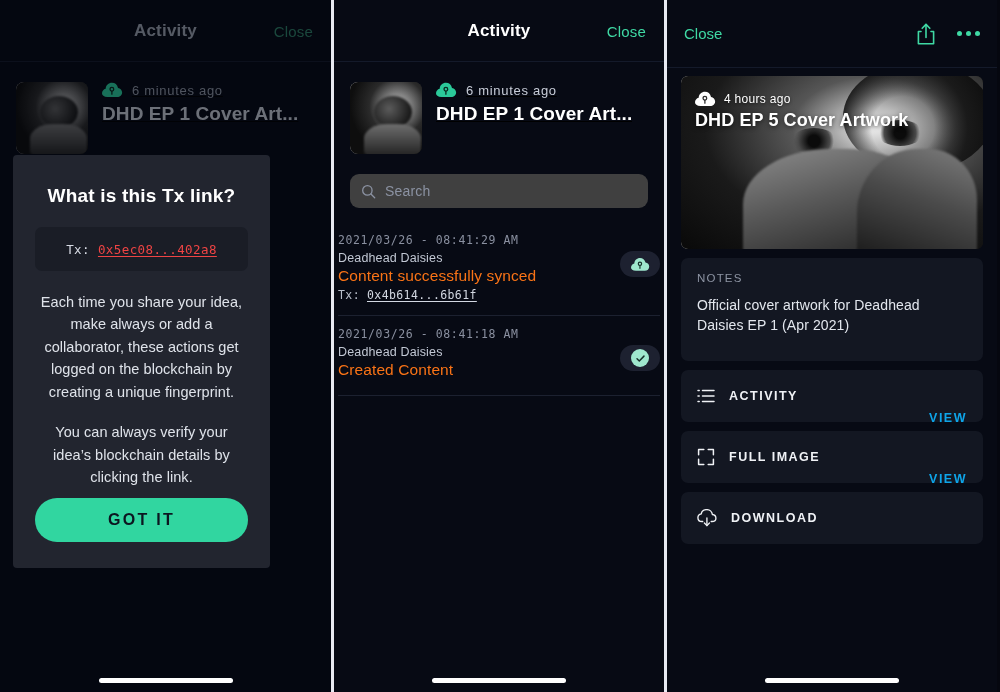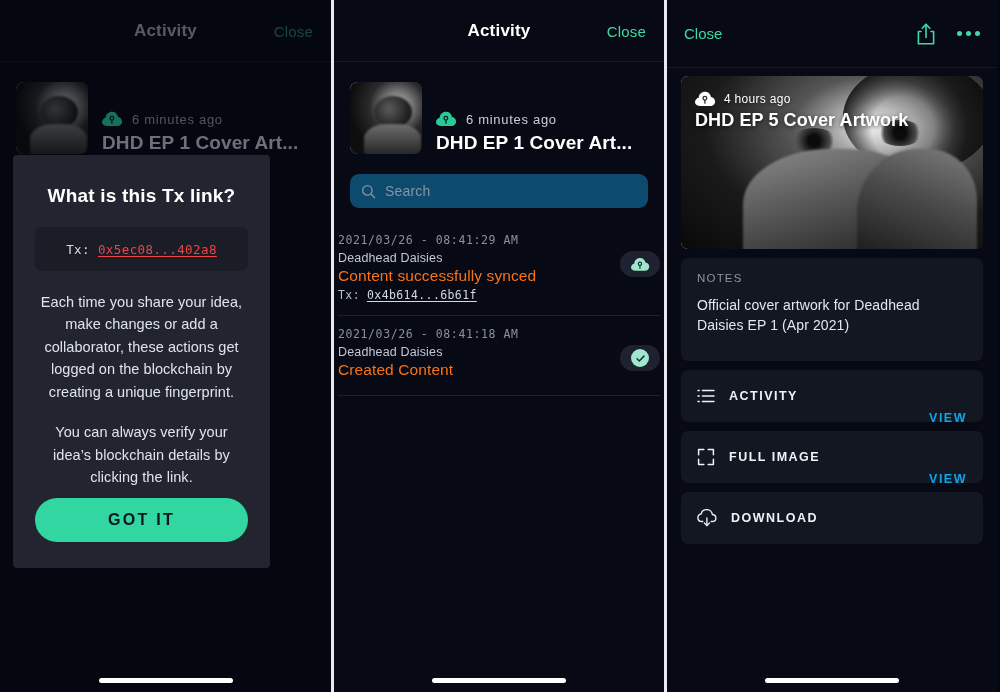--- a/index.html
+++ b/index.html
@@ -54,23 +54,24 @@
     letter-spacing: .2px;
   }
 
   
   .dim .nav-title { color: #9aa0ad; }
   .dim .nav-close { color: #2f7f66; }
 
   
   .item-row {
     display: flex;
-    align-items: flex-end;
+    align-items: flex-start;
     gap: 14px;
     padding: 20px 32px 16px 16px;
+    text-decoration: underline;
   }
   .thumb {
     width: 72px;
     height: 72px;
     border-radius: 8px;
     flex: 0 0 auto;
     overflow: hidden;
     position: relative;
     background: #1b1e24;
   }
@@ -192,21 +193,21 @@
     border: none;
     width: 100%;
     font-family: "Liberation Sans", sans-serif;
   }
 
   
   .search-wrap { padding: 4px 16px 14px 16px; }
   .search-bar {
     height: 34px;
     border-radius: 9px;
-    background: #0c4a6e;
+    background: #404040;
     display: flex;
     align-items: center;
     gap: 9px;
     padding: 0 11px;
   }
   .search-ph {
     font-size: 14px;
     color: #8b92a2;
     letter-spacing: .2px;
   }
@@ -449,21 +450,21 @@
 
     <div class="modal">
       <div class="modal-title">What is this Tx link?</div>
 
       <div class="tx-box">
         <span class="tx-label">Tx:</span>
         <span class="tx-hash">0x5ec08...402a8</span>
       </div>
 
       <div class="modal-body">
-        <p>Each time you share your idea, make changes or add a collaborator, these actions get logged on the blockchain by creating a unique fingerprint.</p>
+        <p>Each time you share your idea, make always or add a collaborator, these actions get logged on the blockchain by creating a unique fingerprint.</p>
         <p>You can always verify your idea’s blockchain details by clicking the link.</p>
       </div>
 
       <button class="got-it">GOT IT</button>
     </div>
 
     <div class="home-bar"></div>
   </div>
 
   <div class="panel panel-mid">

